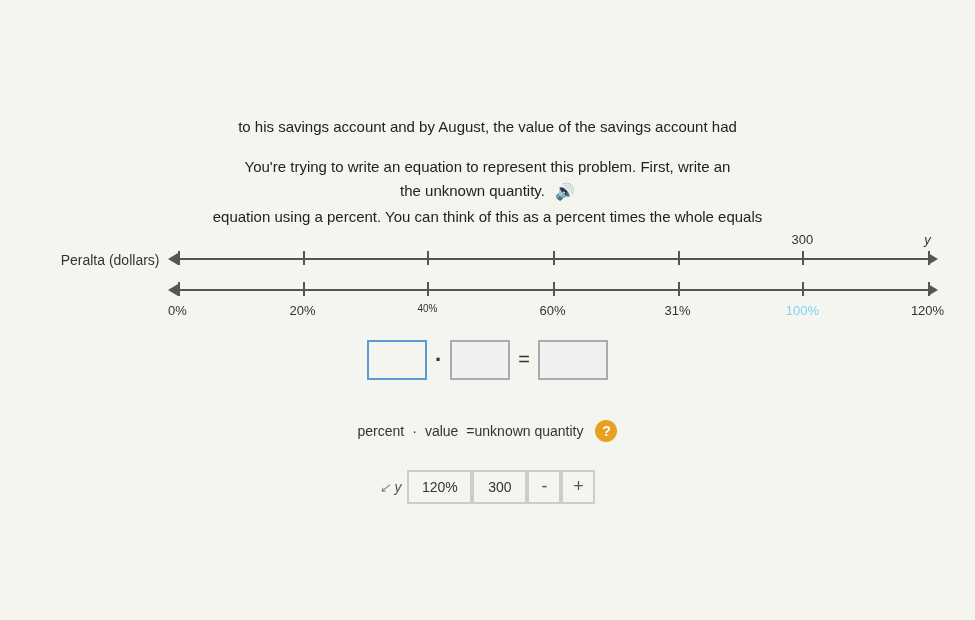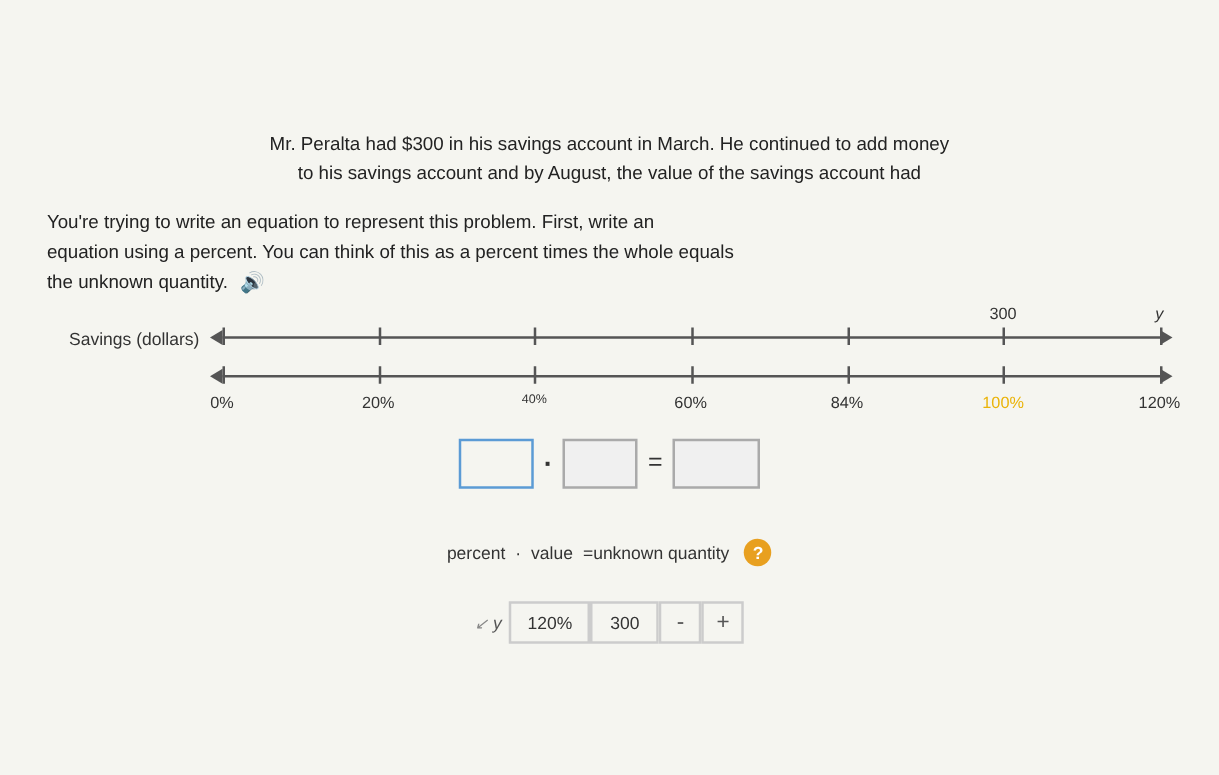--- a/index.html
+++ b/index.html
@@ -18,20 +18,21 @@
       padding: 20px 10px;
     }
     .problem-text {
       text-align: center;
       color: #222;
       line-height: 1.5;
       margin-bottom: 16px;
       font-size: 15px;
     }
     .instruction-text {
+      text-align: center;
       color: #222;
       line-height: 1.6;
       margin-bottom: 11px;
       font-size: 15px;
       font-weight: 500;
     }
     .number-lines-section {
       display: flex;
       flex-direction: column;
       gap: 0px;
@@ -177,37 +178,36 @@
       cursor: pointer;
       vertical-align: middle;
     }
   </style>
 </head>
 <body>
 
 <div class="container">
 
   <div class="problem-text">
-    <div>Mr. Peralta had $300 in his savings account in March. He continued to add money</div>
     <div>to his savings account and by August, the value of the savings account had</div>
   </div>
 
   <div class="instruction-text">
     <div>You're trying to write an equation to represent this problem. First, write an</div>
-    <div>equation using a percent. You can think of this as a percent times the whole equals</div>
     <div>
       <span>the unknown quantity.</span>
       <span class="audio-icon">🔊</span>
     </div>
+    <div>equation using a percent. You can think of this as a percent times the whole equals</div>
   </div>
 
   <div class="number-lines-section">
 
     <div class="number-line-row">
-      <div class="savings-label">Savings (dollars)</div>
+      <div class="savings-label">Peralta (dollars)</div>
       <div class="number-line-container">
         <div style="position:relative; width:100%; height:40px; display:flex; align-items:center;">
 
           <div style="position:absolute; left:10px; right:10px; height:2px; background:#555; top:18px;">
 
             <div style="position:absolute; left:-10px; top:-5px; width:0; height:0; border-top:6px solid transparent; border-bottom:6px solid transparent; border-right:10px solid #555;"></div>
 
             <div style="position:absolute; right:-10px; top:-5px; width:0; height:0; border-top:6px solid transparent; border-bottom:6px solid transparent; border-left:10px solid #555;"></div>
 
             <div style="position:absolute; left:0%; top:-7px; width:2px; height:14px; background:#555;"></div>
@@ -240,22 +240,22 @@
             <div style="position:absolute; left:33.33%; top:-7px; width:2px; height:14px; background:#555;"></div>
             <div style="position:absolute; left:50%; top:-7px; width:2px; height:14px; background:#555;"></div>
             <div style="position:absolute; left:66.67%; top:-7px; width:2px; height:14px; background:#555;"></div>
             <div style="position:absolute; left:83.33%; top:-7px; width:2px; height:14px; background:#555;"></div>
             <div style="position:absolute; left:100%; top:-7px; width:2px; height:14px; background:#555;"></div>
 
             <div style="position:absolute; left:0%; top:14px; transform:translateX(-50%); font-size:13px; color:#333;">0%</div>
             <div style="position:absolute; left:16.67%; top:14px; transform:translateX(-50%); font-size:13px; color:#333;">20%</div>
             <div style="position:absolute; left:33.33%; top:14px; transform:translateX(-50%); font-size:10px; color:#333;">40%</div>
             <div style="position:absolute; left:50%; top:14px; transform:translateX(-50%); font-size:13px; color:#333;">60%</div>
-            <div style="position:absolute; left:66.67%; top:14px; transform:translateX(-50%); font-size:13px; color:#333;">84%</div>
-            <div style="position:absolute; left:83.33%; top:14px; transform:translateX(-50%); font-size:13px; color:#eab308;">100%</div>
+            <div style="position:absolute; left:66.67%; top:14px; transform:translateX(-50%); font-size:13px; color:#333;">31%</div>
+            <div style="position:absolute; left:83.33%; top:14px; transform:translateX(-50%); font-size:13px; color:#7dd3fc;">100%</div>
             <div style="position:absolute; left:100%; top:14px; transform:translateX(-50%); font-size:13px; color:#333;">120%</div>
           </div>
         </div>
       </div>
     </div>
   </div>
 
   <div class="equation-section">
 
     <div class="equation-row">

